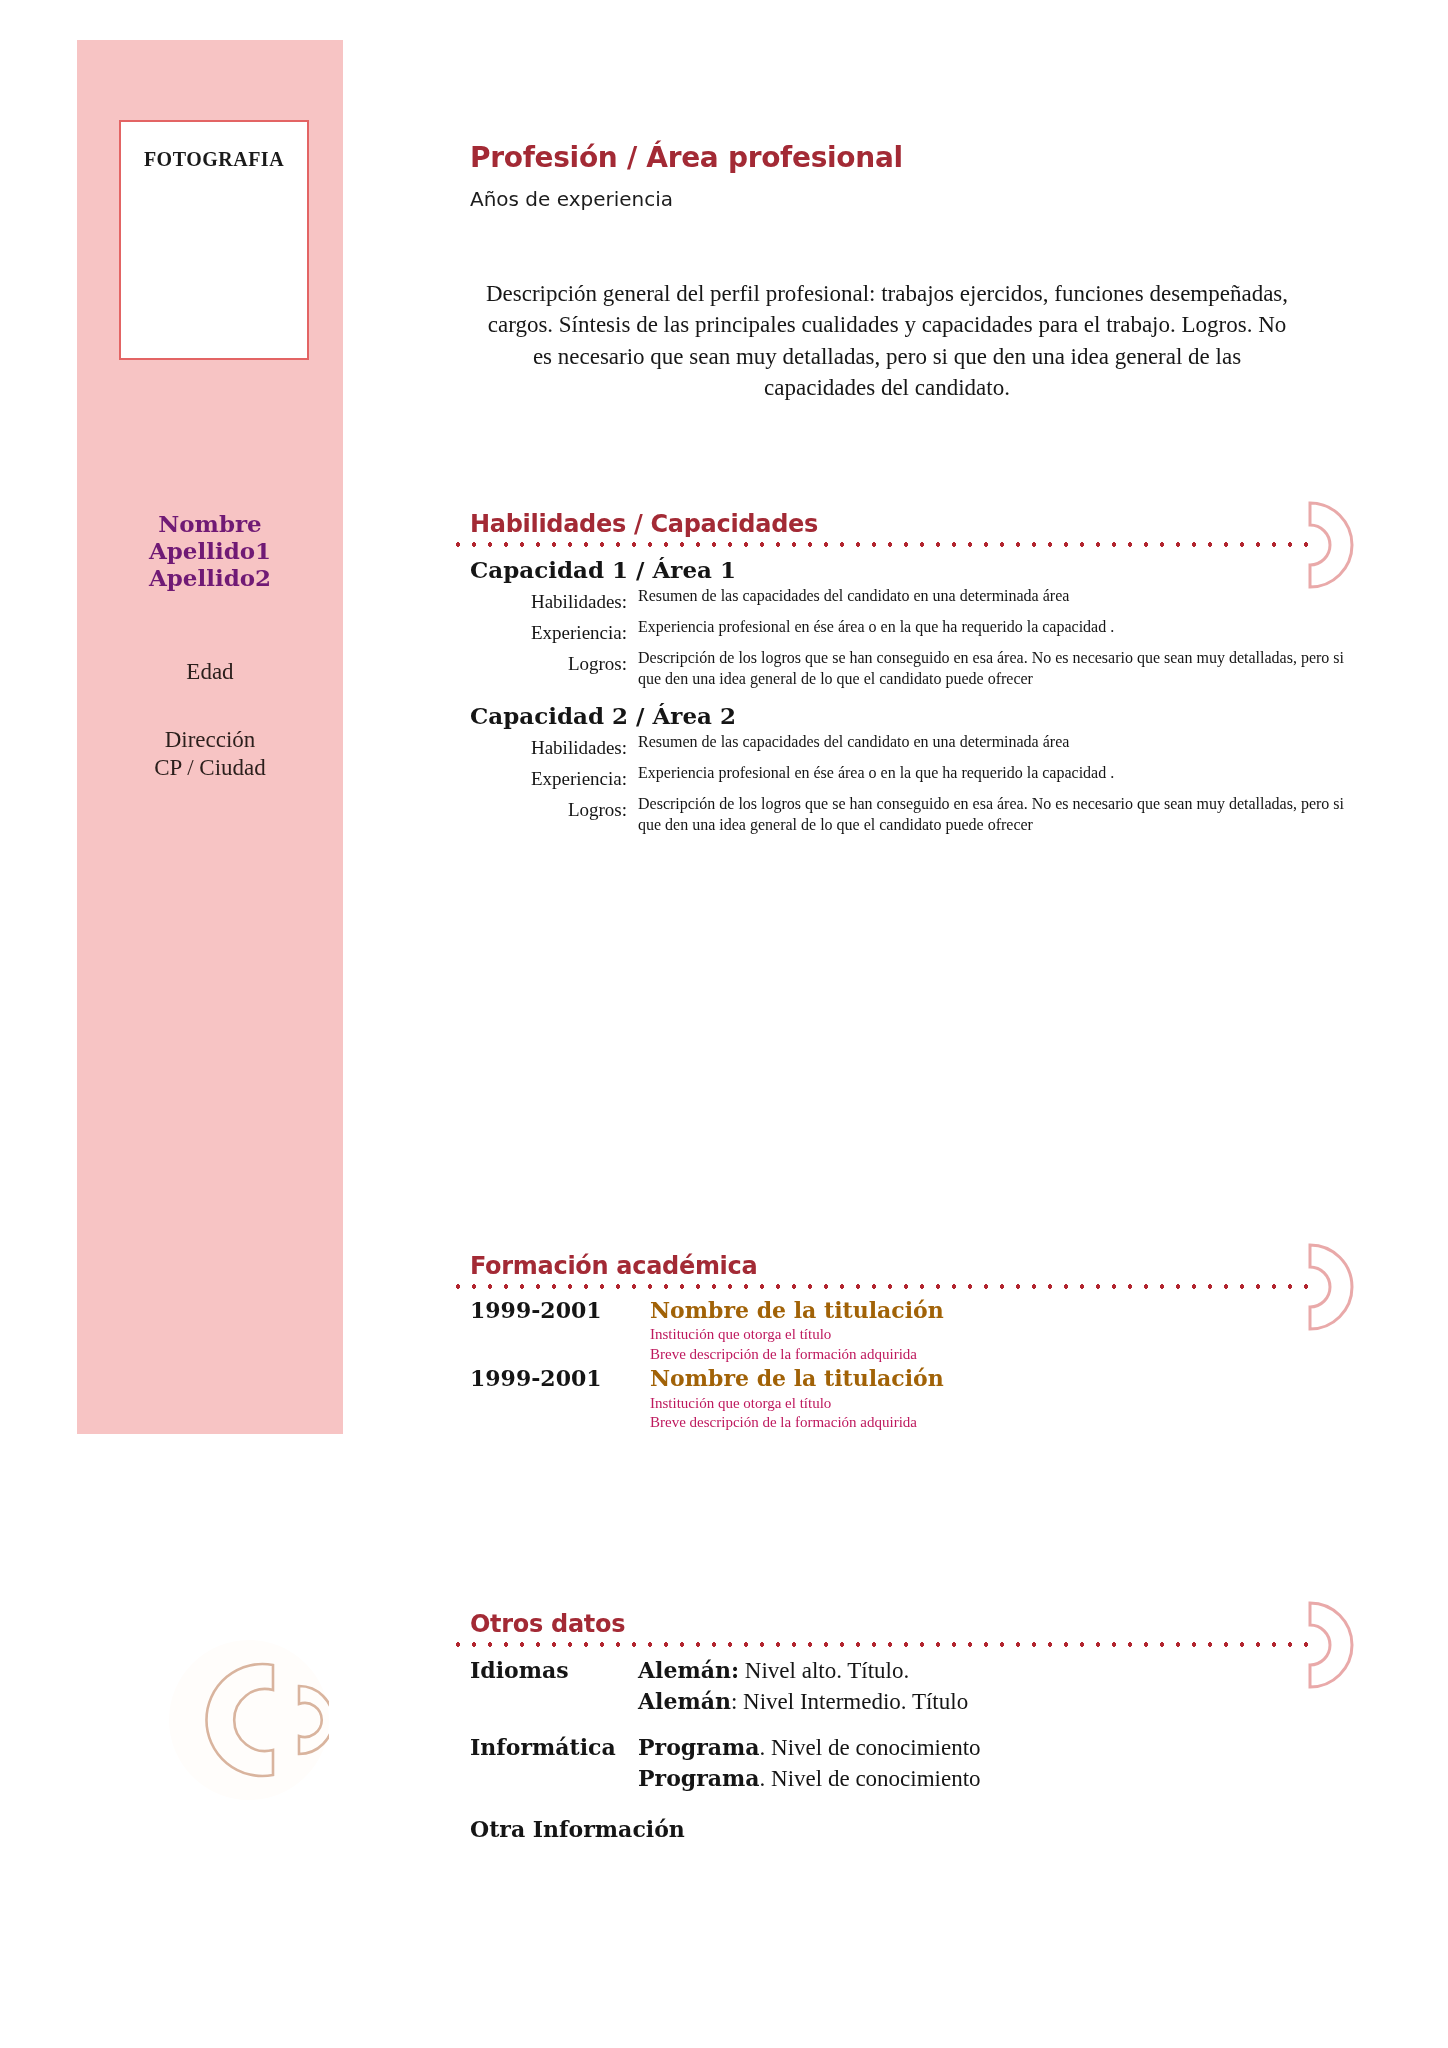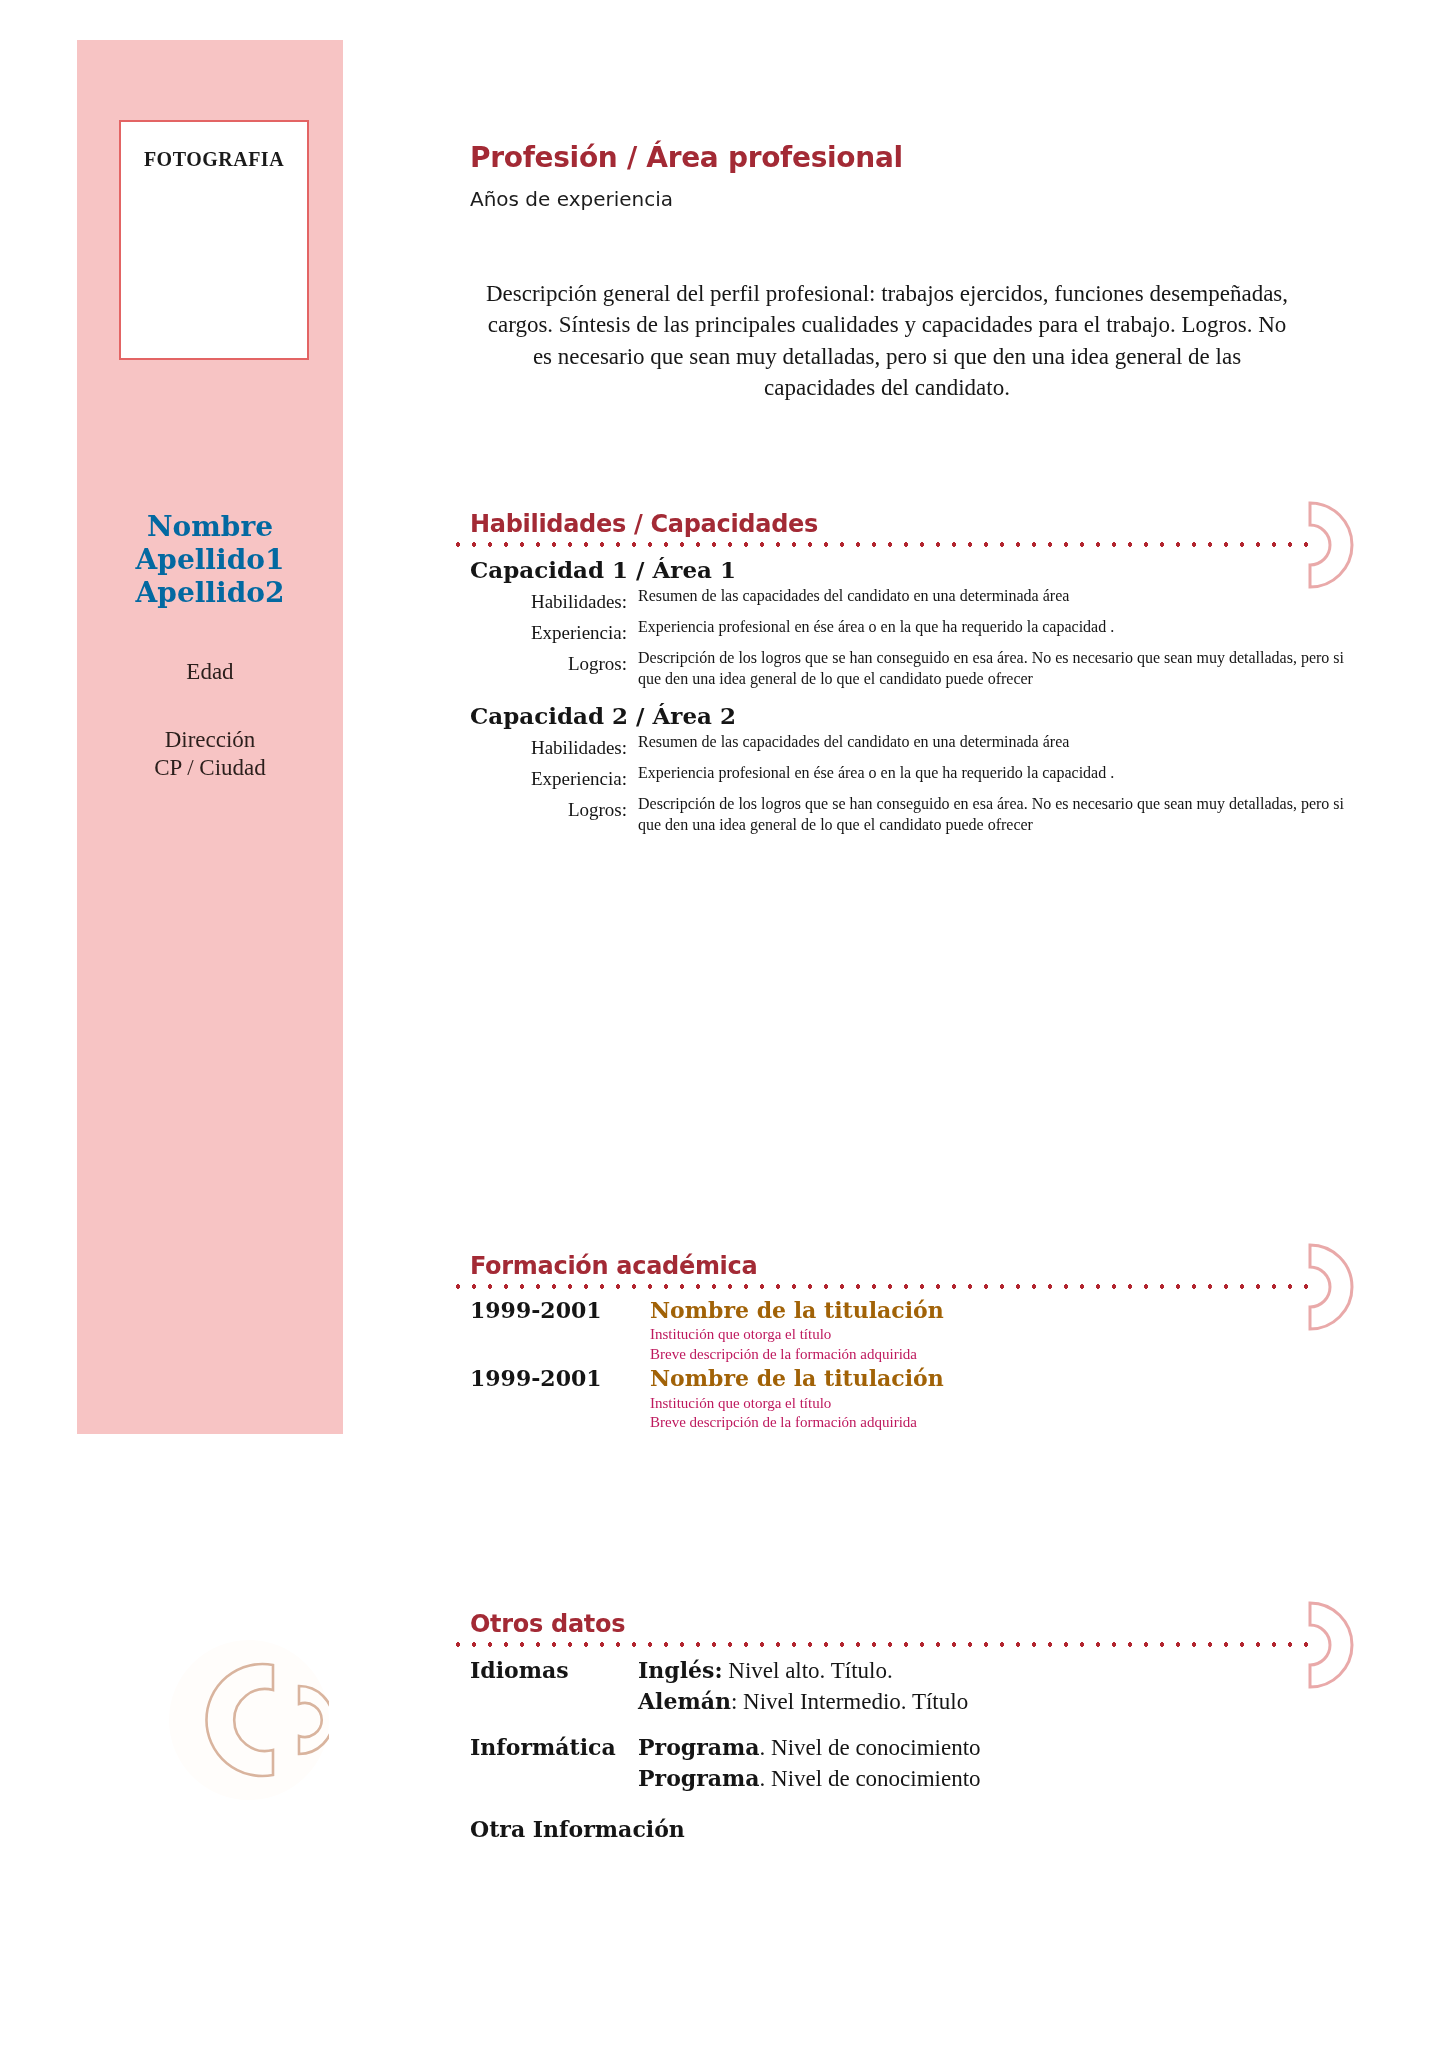--- a/index.html
+++ b/index.html
@@ -55,23 +55,23 @@
   }
 
   .name-block {
     position: absolute;
     top: 470px;
     left: 0;
     width: 266px;
     text-align: center;
     font-family: "DejaVu Serif", serif;
     font-weight: bold;
-    font-size: 28px;
+    font-size: 23px;
     line-height: 1.18;
-    color: #0369a1;
+    color: #701a75;
   }
 
   .info-group {
     position: absolute;
     left: 0;
     width: 266px;
     text-align: center;
     font-family: "Liberation Serif", serif;
     font-size: 23px;
     line-height: 1.22;
@@ -392,21 +392,21 @@
       <svg class="arc" viewBox="0 0 58 92">
         <path d="M 4 4 A 42 42 0 0 1 4 88 L 4 66 A 20 20 0 0 0 4 26 Z" fill="none" stroke="#e9a9a9" stroke-width="3"></path>
       </svg>
     </div>
 
     <div class="block" style="top:1656px">
 
       <div class="od-row">
         <div class="od-label">Idiomas</div>
         <div class="od-body">
-          <div class="od-line"><b>Inglés:</b><span> Nivel alto. Título.</span></div>
+          <div class="od-line"><b>Alemán:</b><span> Nivel alto. Título.</span></div>
           <div class="od-line"><b>Alemán</b><span>: Nivel Intermedio.  Título</span></div>
         </div>
       </div>
 
       <div class="od-row">
         <div class="od-label">Informática</div>
         <div class="od-body">
           <div class="od-line"><b>Programa</b><span>. Nivel de conocimiento</span></div>
           <div class="od-line"><b>Programa</b><span>. Nivel de conocimiento</span></div>
         </div>

